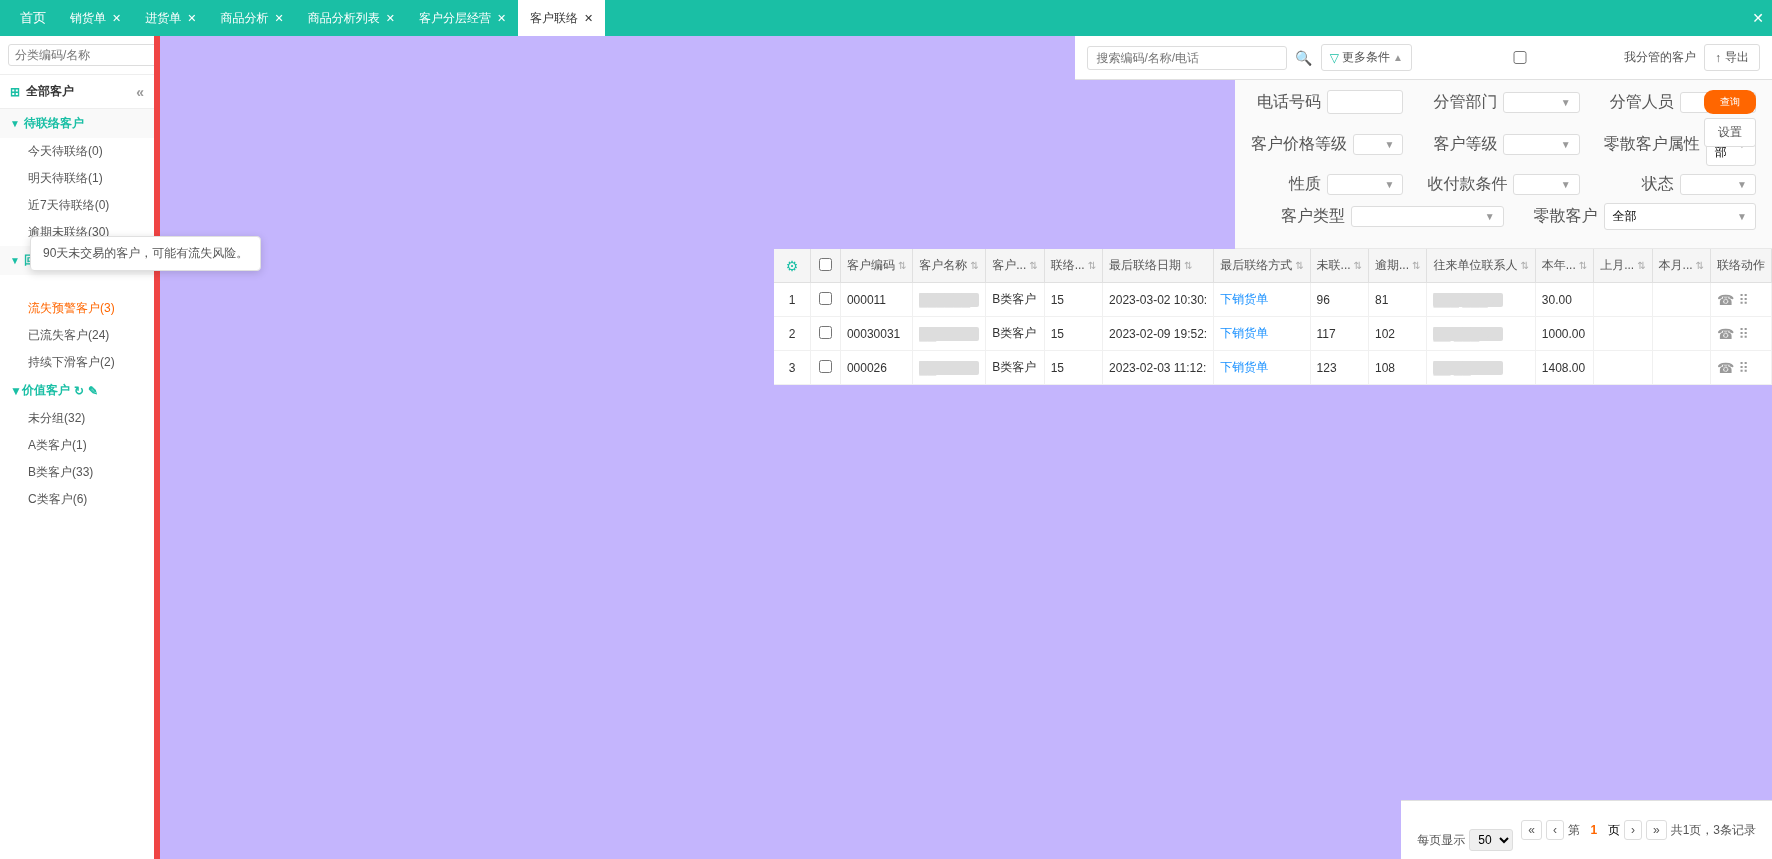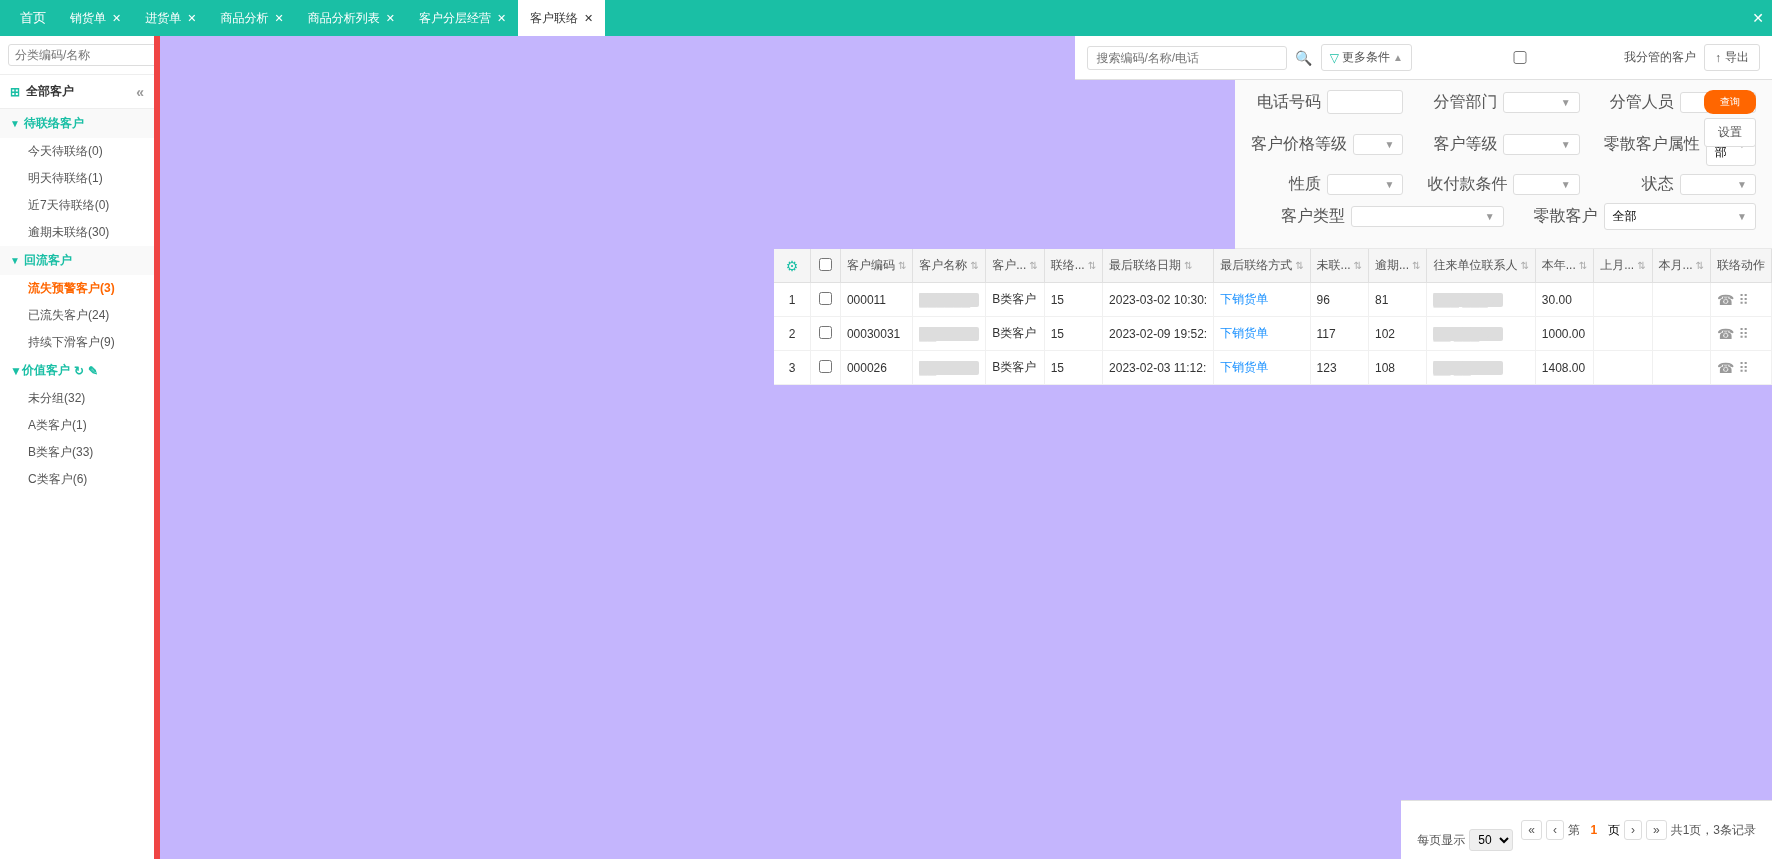--- a/index.html
+++ b/index.html
@@ -115,21 +115,22 @@
     .sidebar-item {
       padding: 5px 10px 5px 28px;
       color: #555;
       cursor: pointer;
       white-space: nowrap;
       overflow: hidden;
       text-overflow: ellipsis;
     }
     .sidebar-item.active-warning {
       color: #ff6600;
-      font-weight: bold;
+      font-weight: normal;
+      margin-top: 20px;
     }
     .sidebar-subgroup-title {
       display: flex;
       align-items: center;
       padding: 6px 10px;
       color: #1abfa5;
       font-weight: bold;
       cursor: pointer;
     }
 
@@ -470,24 +471,25 @@
       <div class="sidebar-item">近7天待联络(0)</div>
       <div class="sidebar-item">逾期未联络(30)</div>
     </div>
 
     <div class="sidebar-group">
       <div class="sidebar-group-title">
         <span class="arrow">▼</span>
         <span>回流客户</span>
       </div>
 
+      <div class="tooltip-box">90天未交易的客户，可能有流失风险。</div>
 
       <div class="sidebar-item active-warning">流失预警客户(3)</div>
       <div class="sidebar-item">已流失客户(24)</div>
-      <div class="sidebar-item">持续下滑客户(9)</div>
+      <div class="sidebar-item">持续下滑客户(2)</div>
     </div>
 
     <div class="sidebar-group">
       <div class="sidebar-subgroup-title">
         <span class="arrow">▼</span>
         <span>价值客户</span>
         <span style="margin-left:4px;color:#1abfa5;cursor:pointer;">↻</span>
         <span style="margin-left:4px;color:#1abfa5;cursor:pointer;">✎</span>
       </div>
       <div class="sidebar-item">未分组(32)</div>

